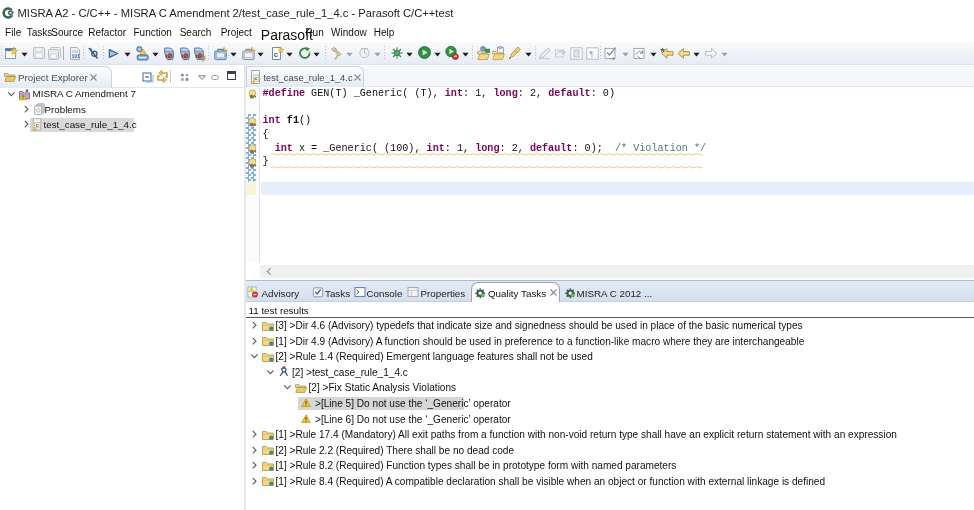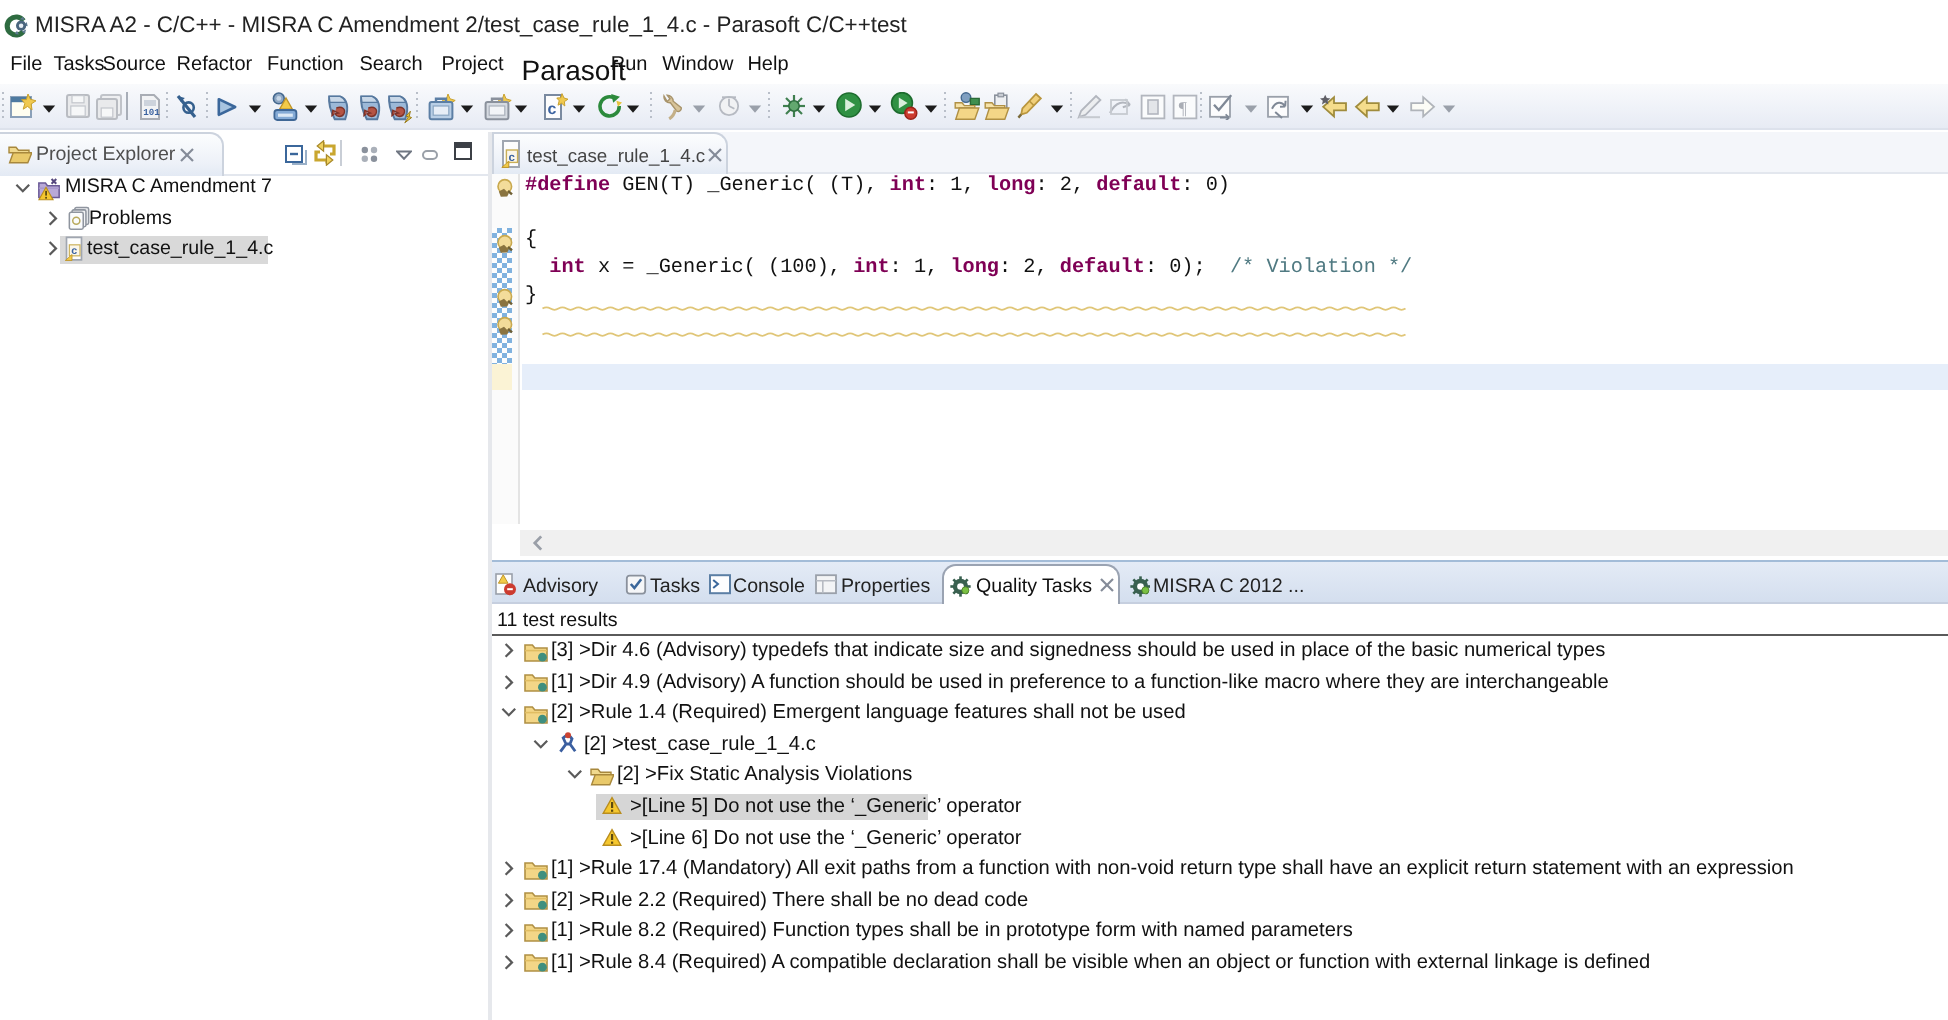--- a/index.html
+++ b/index.html
@@ -369,20 +369,21 @@
 <path d="M7 6.4 L9 8.2" stroke="#6f5f34" stroke-width="1.2"></path>
 </svg>
 <svg class="abs" style="left:246.5px;top:157.7px" width="10" height="10" viewBox="0 0 10 10">
 <circle cx="5.4" cy="4.2" r="3.4" fill="#f3dc9a" stroke="#c9a94e" stroke-width="0.8"></circle>
 <path d="M2.4 6.8 L5 5.4 L7.4 7.8 L6.6 9.2 L3.4 9.4 Z" fill="#8a7440"></path>
 <path d="M7 6.4 L9 8.2" stroke="#6f5f34" stroke-width="1.2"></path>
 </svg>
 <div class="abs" style="left:262.5px;top:87.1px;font-family:'Liberation Mono',monospace;font-size:10.15px;line-height:13.65px">
     <div style="height:13.65px;white-space:pre"><span style="color:#7f0055;font-weight:bold">#define</span><span style="color:#111"> GEN(T) _Generic( (T), </span><span style="color:#7f0055;font-weight:bold">int</span><span style="color:#111">: 1, </span><span style="color:#7f0055;font-weight:bold">long</span><span style="color:#111">: 2, </span><span style="color:#7f0055;font-weight:bold">default</span><span style="color:#111">: 0)</span></div>
     <div style="height:13.65px;white-space:pre"></div>
+    <div style="height:13.65px;white-space:pre"><span style="color:#7f0055;font-weight:bold">int</span><span style="color:#111"> </span><span style="color:#111;font-weight:bold">f1</span><span style="color:#111">()</span></div>
     <div style="height:13.65px;white-space:pre"><span style="color:#111">{</span></div>
     <div style="height:13.65px;white-space:pre"><span style="color:#111">  </span><span style="color:#7f0055;font-weight:bold">int</span><span style="color:#111"> x = _Generic( (100), </span><span style="color:#7f0055;font-weight:bold">int</span><span style="color:#111">: 1, </span><span style="color:#7f0055;font-weight:bold">long</span><span style="color:#111">: 2, </span><span style="color:#7f0055;font-weight:bold">default</span><span style="color:#111">: 0);  </span><span style="color:#507a82">/* Violation */</span></div>
     <div style="height:13.65px;white-space:pre"><span style="color:#111">}</span></div>
   </div>
 <svg style="position:absolute;left:271px;top:152.8px;width:433px;height:2.8px" viewBox="0 0 433 2.8">
     <path d="M0 1.3 q2 -1.3 4 0 t4 0 t4 0 t4 0 t4 0 t4 0 t4 0 t4 0 t4 0 t4 0 t4 0 t4 0 t4 0 t4 0 t4 0 t4 0 t4 0 t4 0 t4 0 t4 0 t4 0 t4 0 t4 0 t4 0 t4 0 t4 0 t4 0 t4 0 t4 0 t4 0 t4 0 t4 0 t4 0 t4 0 t4 0 t4 0 t4 0 t4 0 t4 0 t4 0 t4 0 t4 0 t4 0 t4 0 t4 0 t4 0 t4 0 t4 0 t4 0 t4 0 t4 0 t4 0 t4 0 t4 0 t4 0 t4 0 t4 0 t4 0 t4 0 t4 0 t4 0 t4 0 t4 0 t4 0 t4 0 t4 0 t4 0 t4 0 t4 0 t4 0 t4 0 t4 0 t4 0 t4 0 t4 0 t4 0 t4 0 t4 0 t4 0 t4 0 t4 0 t4 0 t4 0 t4 0 t4 0 t4 0 t4 0 t4 0 t4 0 t4 0 t4 0 t4 0 t4 0 t4 0 t4 0 t4 0 t4 0 t4 0 t4 0 t4 0 t4 0 t4 0 t4 0 t4 0 t4 0 t4 0 t4 0 t4 0" fill="none" stroke="#e0c678" stroke-width="0.9"></path>
   </svg>
 <svg style="position:absolute;left:271px;top:166.45px;width:433px;height:2.8px" viewBox="0 0 433 2.8">
     <path d="M0 1.3 q2 -1.3 4 0 t4 0 t4 0 t4 0 t4 0 t4 0 t4 0 t4 0 t4 0 t4 0 t4 0 t4 0 t4 0 t4 0 t4 0 t4 0 t4 0 t4 0 t4 0 t4 0 t4 0 t4 0 t4 0 t4 0 t4 0 t4 0 t4 0 t4 0 t4 0 t4 0 t4 0 t4 0 t4 0 t4 0 t4 0 t4 0 t4 0 t4 0 t4 0 t4 0 t4 0 t4 0 t4 0 t4 0 t4 0 t4 0 t4 0 t4 0 t4 0 t4 0 t4 0 t4 0 t4 0 t4 0 t4 0 t4 0 t4 0 t4 0 t4 0 t4 0 t4 0 t4 0 t4 0 t4 0 t4 0 t4 0 t4 0 t4 0 t4 0 t4 0 t4 0 t4 0 t4 0 t4 0 t4 0 t4 0 t4 0 t4 0 t4 0 t4 0 t4 0 t4 0 t4 0 t4 0 t4 0 t4 0 t4 0 t4 0 t4 0 t4 0 t4 0 t4 0 t4 0 t4 0 t4 0 t4 0 t4 0 t4 0 t4 0 t4 0 t4 0 t4 0 t4 0 t4 0 t4 0 t4 0 t4 0 t4 0" fill="none" stroke="#e0c678" stroke-width="0.9"></path>
   </svg>

